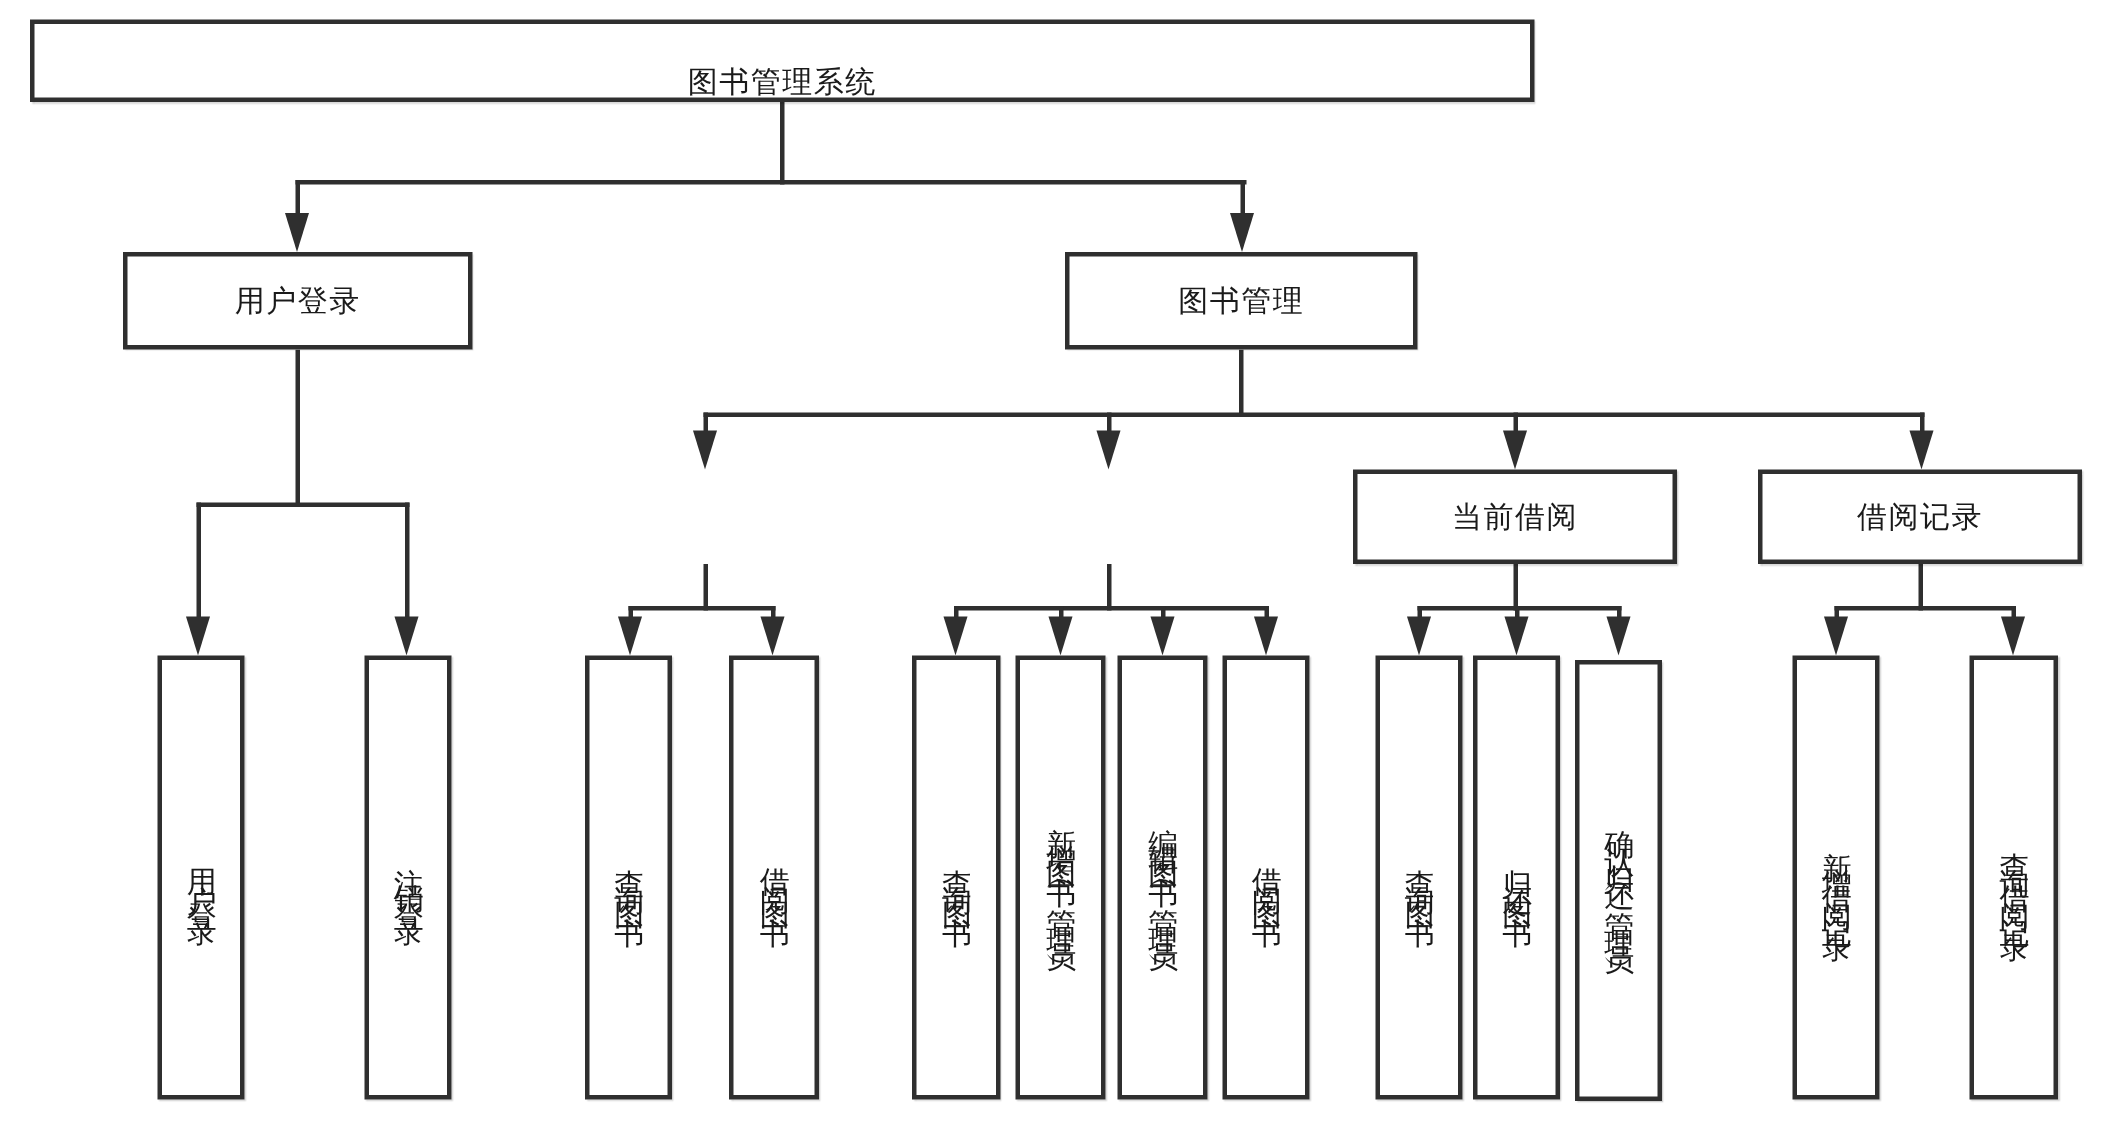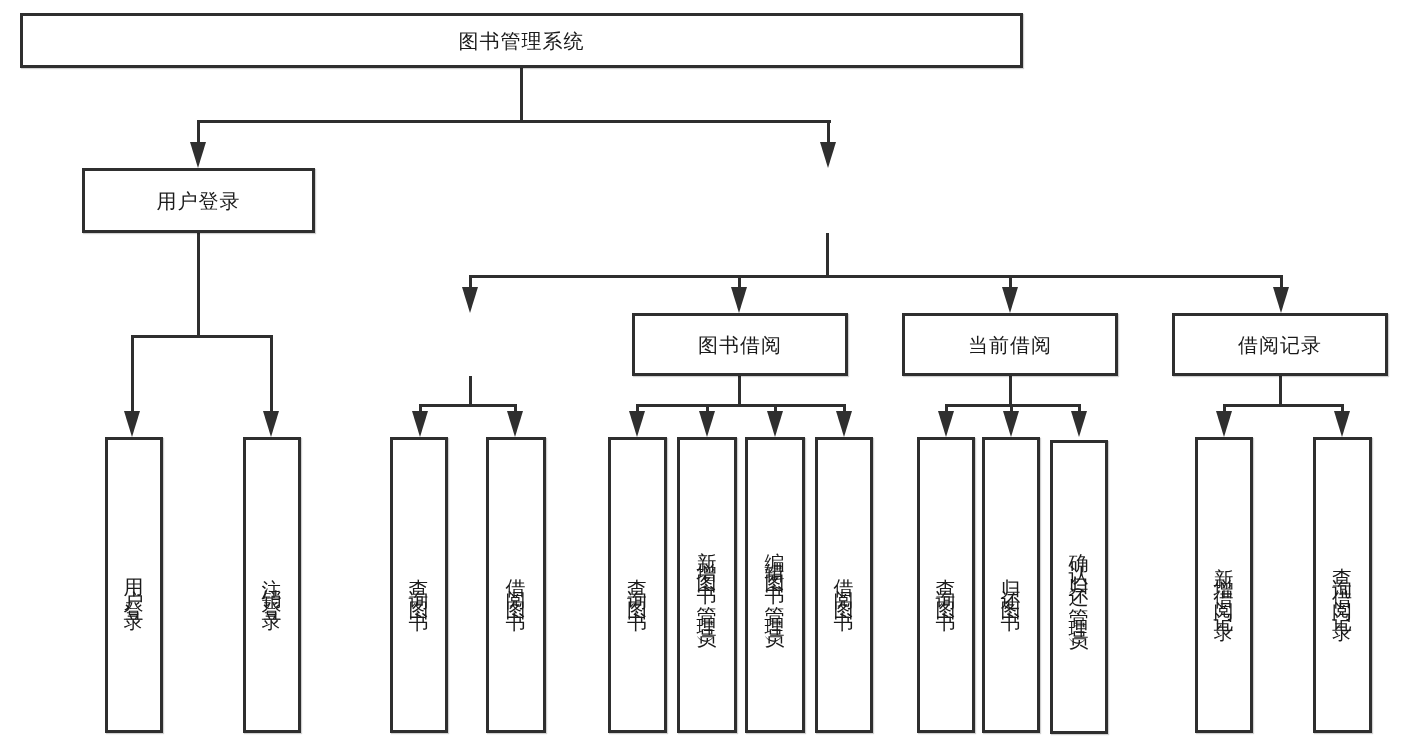--- a/index.html
+++ b/index.html
@@ -53,56 +53,56 @@
     text-shadow: 2px 2px 1px var(--watermark-shadow, #eec3ca);
     z-index: 5;
     white-space: nowrap;
   }
 </style>
 </head>
 <body>
 
 <div class="stage">
 
-  <div class="node" style="left:20px; top:13px; width:1003px; height:55px;">
+  <div class="node" style="left:20px; top:13px; width:1003px; height:55px;align-items:flex-end;">
     <span class="lbl">图书管理系统</span>
   </div>
 
   <div class="vl" style="left:520px; top:68px; height:55px;"></div>
   <div class="hl" style="left:197px; top:120px; width:634px;"></div>
   <div class="vl" style="left:197px; top:120px; height:26px;"></div>
   <div class="ah" style="left:190px; top:142px;"></div>
   <div class="vl" style="left:827px; top:120px; height:26px;"></div>
   <div class="ah" style="left:820px; top:142px;"></div>
 
   <div class="node" style="left:82px; top:168px; width:233px; height:65px;">
     <span class="lbl">用户登录</span>
+  </div>
+  <div class="node" style="left:710px; top:168px; width:235px; height:65px;">
+    <span class="lbl">图书管理</span>
   </div>
 
   <div class="vl" style="left:197px; top:233px; height:105px;"></div>
   <div class="hl" style="left:131px; top:335px; width:142px;"></div>
   <div class="vl" style="left:131px; top:335px; height:79px;"></div>
   <div class="ah" style="left:124px; top:411px;"></div>
   <div class="vl" style="left:270px; top:335px; height:79px;"></div>
   <div class="ah" style="left:263px; top:411px;"></div>
 
   <div class="vl" style="left:826px; top:233px; height:45px;"></div>
   <div class="hl" style="left:469px; top:275px; width:814px;"></div>
   <div class="vl" style="left:469px; top:275px; height:17px;"></div>
   <div class="ah" style="left:462px; top:287px;"></div>
   <div class="vl" style="left:738px; top:275px; height:17px;"></div>
   <div class="ah" style="left:731px; top:287px;"></div>
   <div class="vl" style="left:1009px; top:275px; height:17px;"></div>
   <div class="ah" style="left:1002px; top:287px;"></div>
   <div class="vl" style="left:1280px; top:275px; height:17px;"></div>
   <div class="ah" style="left:1273px; top:287px;"></div>
 
-  <div class="node" style="left:632px; top:313px; width:216px; height:63px;">
-    <span class="lbl">图书借阅</span>
-  </div>
   <div class="node" style="left:902px; top:313px; width:216px; height:63px;">
     <span class="lbl">当前借阅</span>
   </div>
   <div class="node" style="left:1172px; top:313px; width:216px; height:63px;">
     <span class="lbl">借阅记录</span>
   </div>
 
   <div class="vl" style="left:469px; top:376px; height:31px;"></div>
   <div class="hl" style="left:419px; top:404px; width:98px;"></div>
   <div class="vl" style="left:419px; top:404px; height:10px;"></div>

